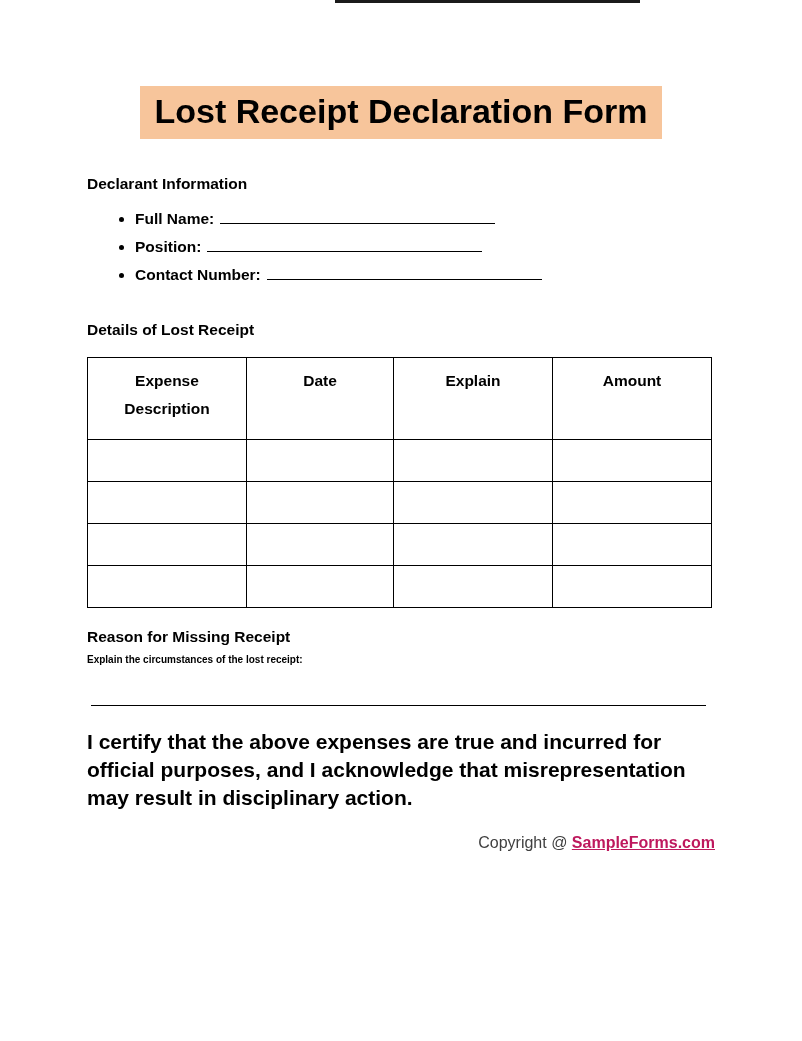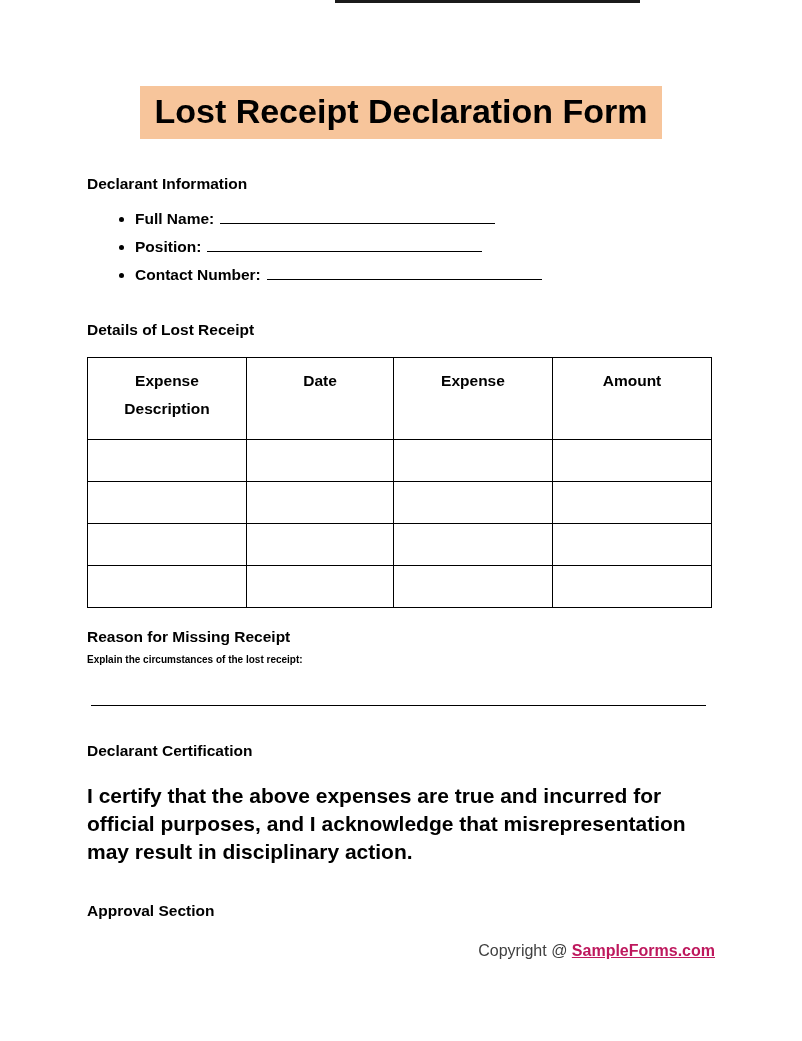--- a/index.html
+++ b/index.html
@@ -140,21 +140,21 @@
       <colgroup>
         <col style="width:159px">
         <col style="width:147px">
         <col style="width:159px">
         <col style="width:159px">
       </colgroup>
       <thead>
         <tr>
           <th>Expense Description</th>
           <th>Date</th>
-          <th>Expense</th>
+          <th>Explain</th>
           <th>Amount</th>
         </tr>
       </thead>
       <tbody>
         <tr>
           <td></td>
           <td></td>
           <td></td>
           <td></td>
         </tr>
@@ -177,24 +177,22 @@
           <td></td>
         </tr>
       </tbody>
     </table>
 
     <div class="heading tight">Reason for Missing Receipt</div>
     <div class="prompt">Explain the circumstances of the lost receipt:</div>
 
     <div class="big-line"></div>
 
-    <div class="heading">Declarant Certification</div>
     <div class="paragraph">I certify that the above expenses are true and incurred for official purposes, and I acknowledge that misrepresentation may result in disciplinary action.</div>
 
-    <div class="heading">Approval Section</div>
 
 
     <div class="footer">
       <span class="prefix">Copyright @</span>
       <span class="site-link">SampleForms.com</span>
     </div>
 
   </div>
 </div>
 

